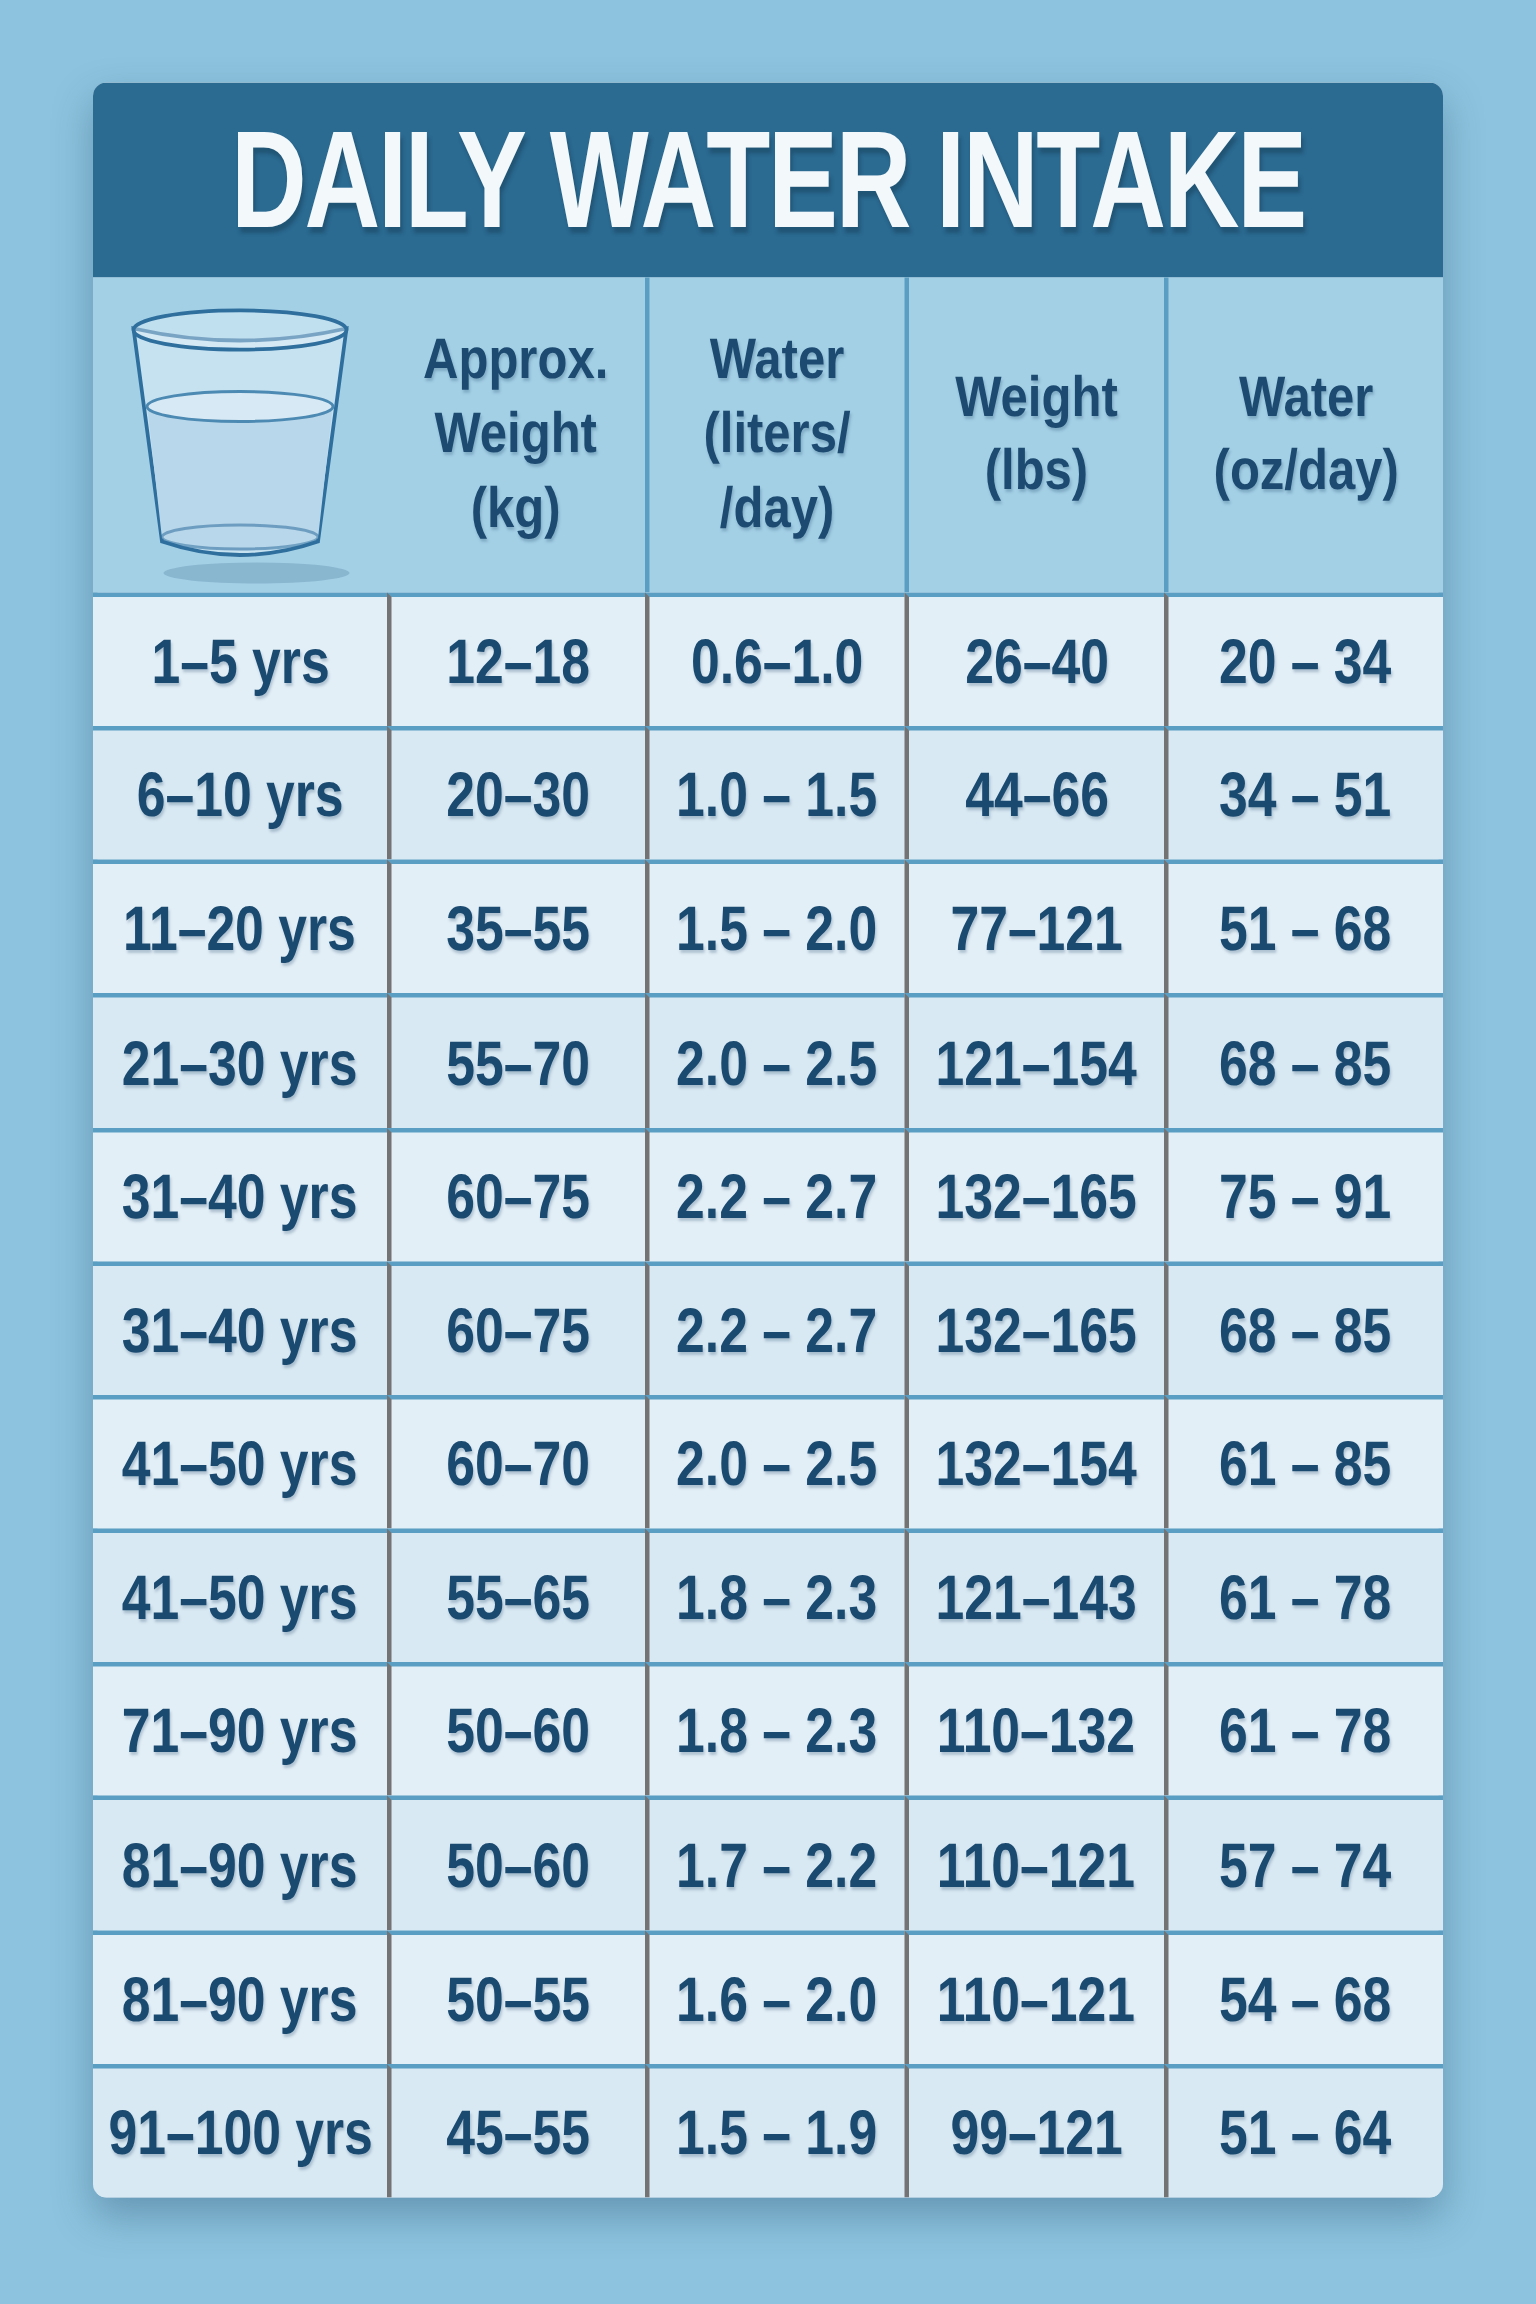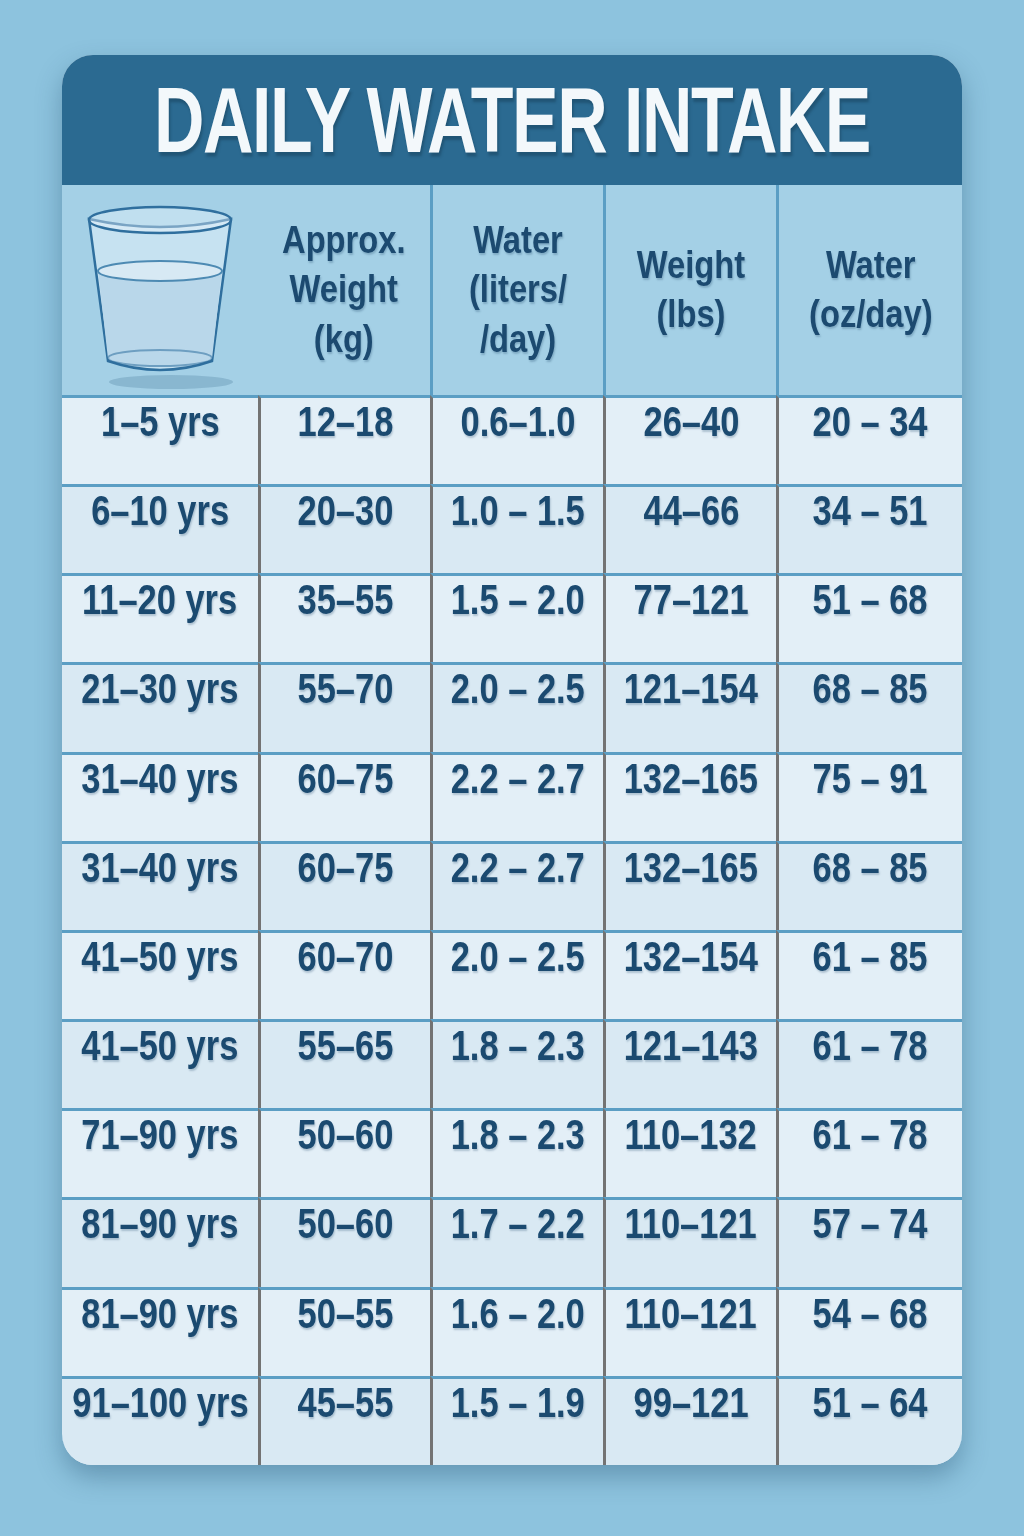--- a/index.html
+++ b/index.html
@@ -8,21 +8,21 @@
     background:#8dc3de;
     font-family:"Liberation Sans", sans-serif;
     font-weight:bold;
     overflow:hidden;
     position:relative;
   }
   .card{
     position:absolute;
     left:62px; top:55px;
     width:900px; height:1410px;
-    border-radius:31px;
+    border-radius:9px;
     overflow:hidden;
     background:#e1eef6;
     box-shadow:0 12px 26px rgba(25,70,100,0.35);
   }
   
   .title-band{
     height:130px;
     background:#2b6a91;
     display:flex;
     align-items:center;
@@ -73,20 +73,21 @@
     display:grid;
     grid-template-columns:196px 172px 173px 173px 186px;
     grid-template-rows:repeat(12, 1fr);
     height:1070px;
   }
   .row{ display:contents; }
   .c{
     box-sizing:border-box;
     border-top:3px solid #5b9ec4;
     display:flex;
+    align-items:center;
     justify-content:center;
     overflow:hidden;
   }
   .row .c:not(:first-child){ border-left:3px solid #737373; }
   .row:nth-child(odd) .c{ background:#e3eff7; }
   .row:nth-child(even) .c{ background:#d9e9f3; }
   .t{
     color:#1b4a70;
     font-size:42px;
     white-space:nowrap;

